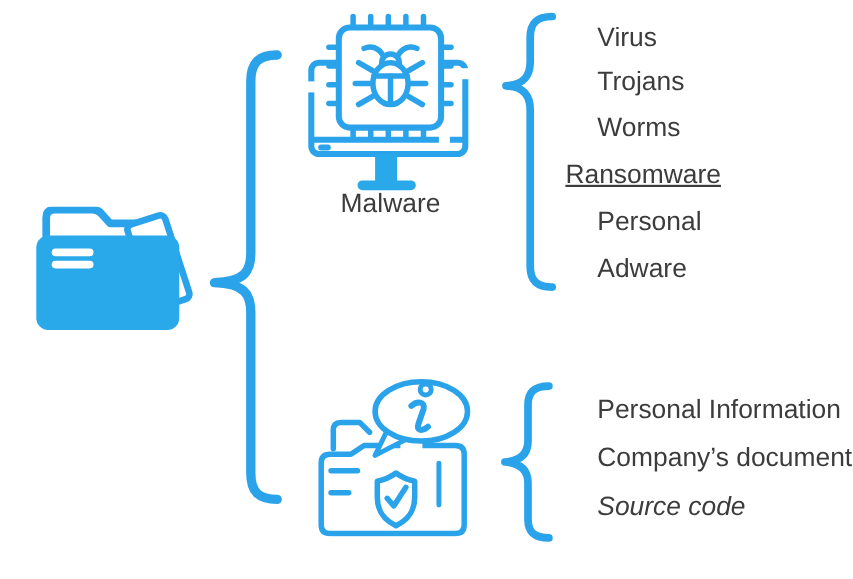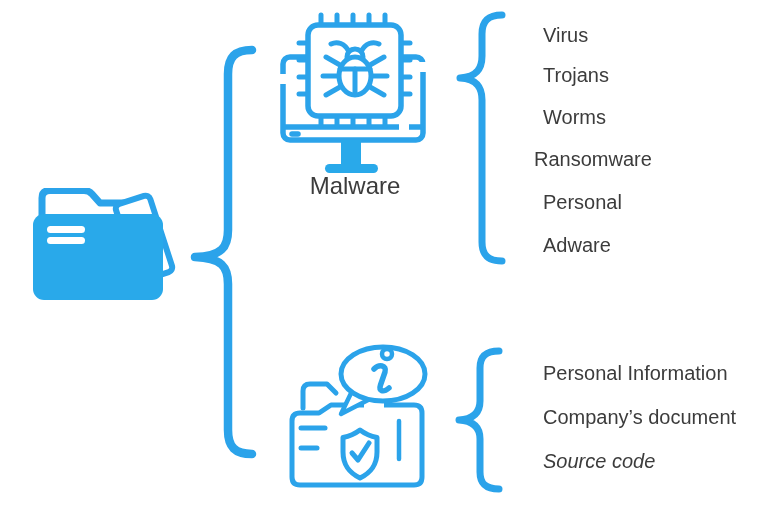--- a/index.html
+++ b/index.html
@@ -17,21 +17,21 @@
   .abs{position:absolute;}
   .label{
     position:absolute;
     font-size:24px;
     color:var(--text);
     text-align:center;
     white-space:nowrap;
   }
   .item{
     position:absolute;
-    font-size:20px;
+    font-size:24px;
     line-height:24px;
     color:var(--text);
     white-space:nowrap;
   }
   svg .st{stroke:var(--accent);fill:none;stroke-linecap:round;stroke-linejoin:round;}
   svg .fl{fill:var(--accent-fill);stroke:none;}
   svg .wh{fill:#ffffff;stroke:none;}
   svg .stw{stroke:var(--accent);fill:#ffffff;stroke-linecap:round;stroke-linejoin:round;}
 </style>
 </head>
@@ -113,21 +113,21 @@
   <div class="label" style="left:275px;top:172px;width:160px;">Malware</div>
 
   <svg class="abs" style="left:455px;top:10px;" width="54" height="256" viewBox="0 0 54 256">
     <path class="st" stroke-width="7" d="M 47 5 C 33 5 27 11 27 24 L 27 46 C 27 57 23 67 5 68 C 23 69 27 79 27 90 L 27 232 C 27 245 33 251 47 251"></path>
   </svg>
 
   <div>
     <div class="item" style="left:543px;top:23px;">Virus</div>
     <div class="item" style="left:543px;top:63px;">Trojans</div>
     <div class="item" style="left:543px;top:105px;">Worms</div>
-    <div class="item" style="left:534px;top:147px;">Ransomware</div>
+    <div class="item" style="left:514px;top:147px;text-decoration:underline;">Ransomware</div>
     <div class="item" style="left:543px;top:190px;">Personal</div>
     <div class="item" style="left:543px;top:233px;">Adware</div>
   </div>
 
   <svg class="abs" style="left:288px;top:335px;" width="150" height="153" viewBox="0 0 150 153">
 
     <path class="st" stroke-width="5" d="M 15 73 L 15 56 Q 15 49 22 49 L 39 49 L 48 58"></path>
 
     <path class="stw" stroke-width="5" d="M 12 150 Q 4 150 4 142 L 4 86 Q 4 78 12 78 L 31 78 L 43 70 L 126 70 Q 134 70 134 78 L 134 142 Q 134 150 126 150 Z"></path>
 

